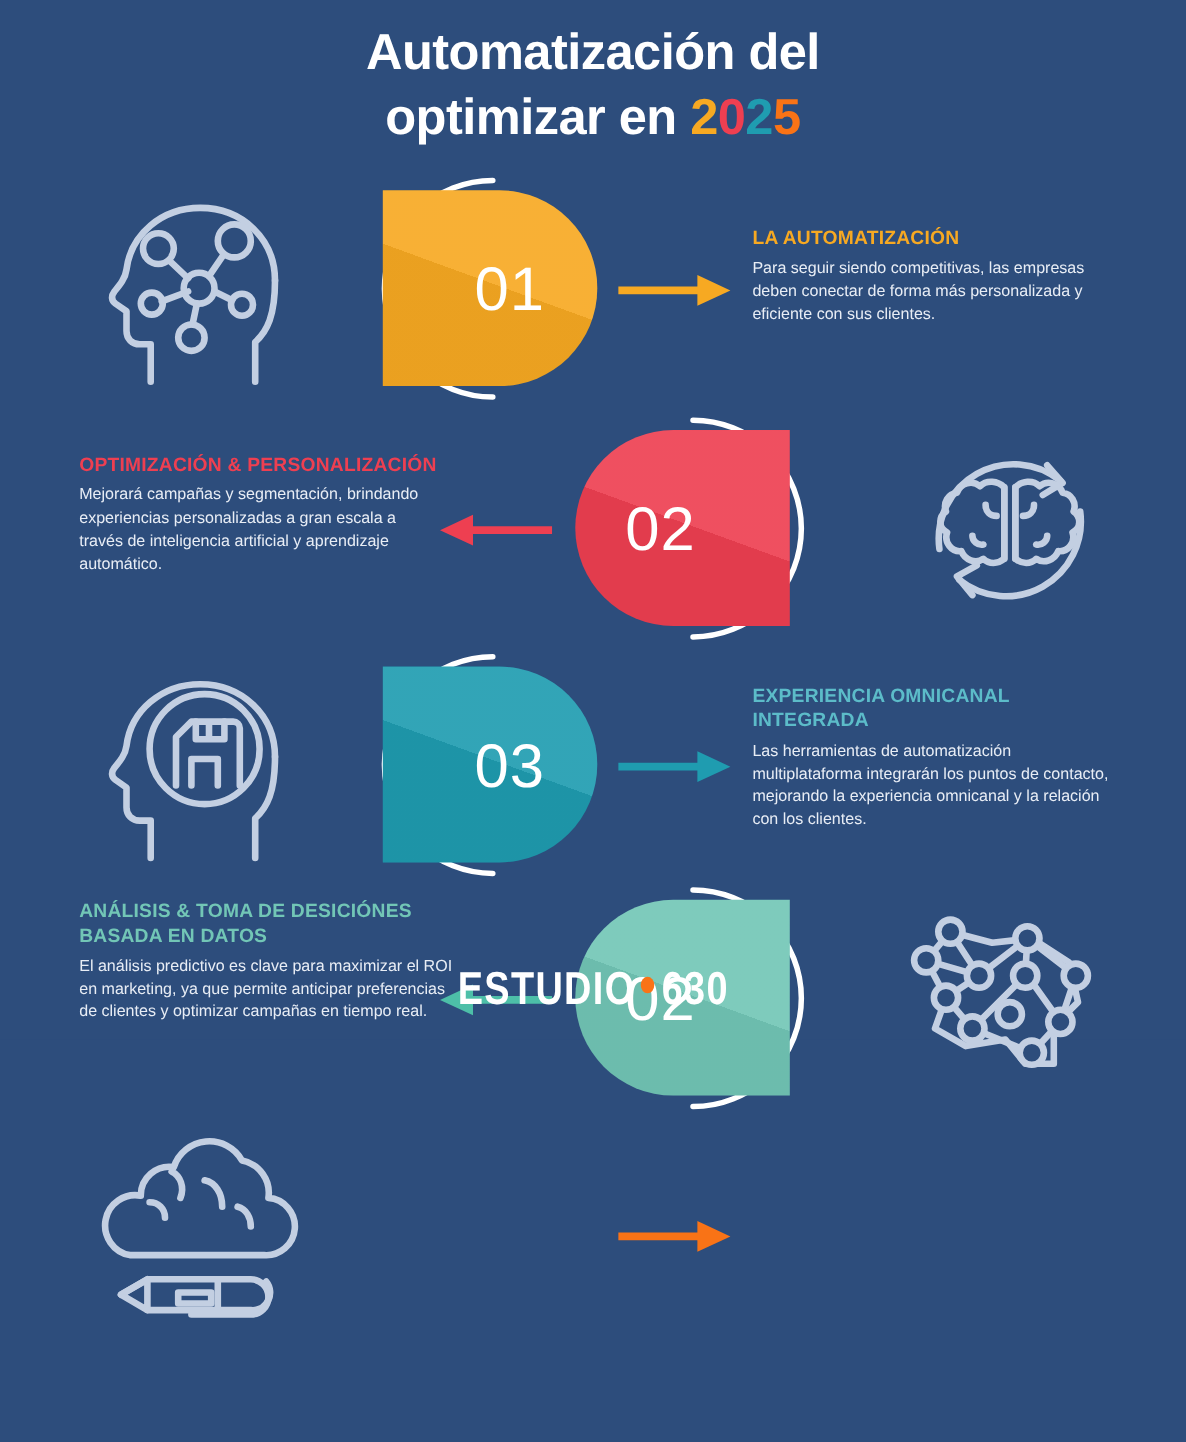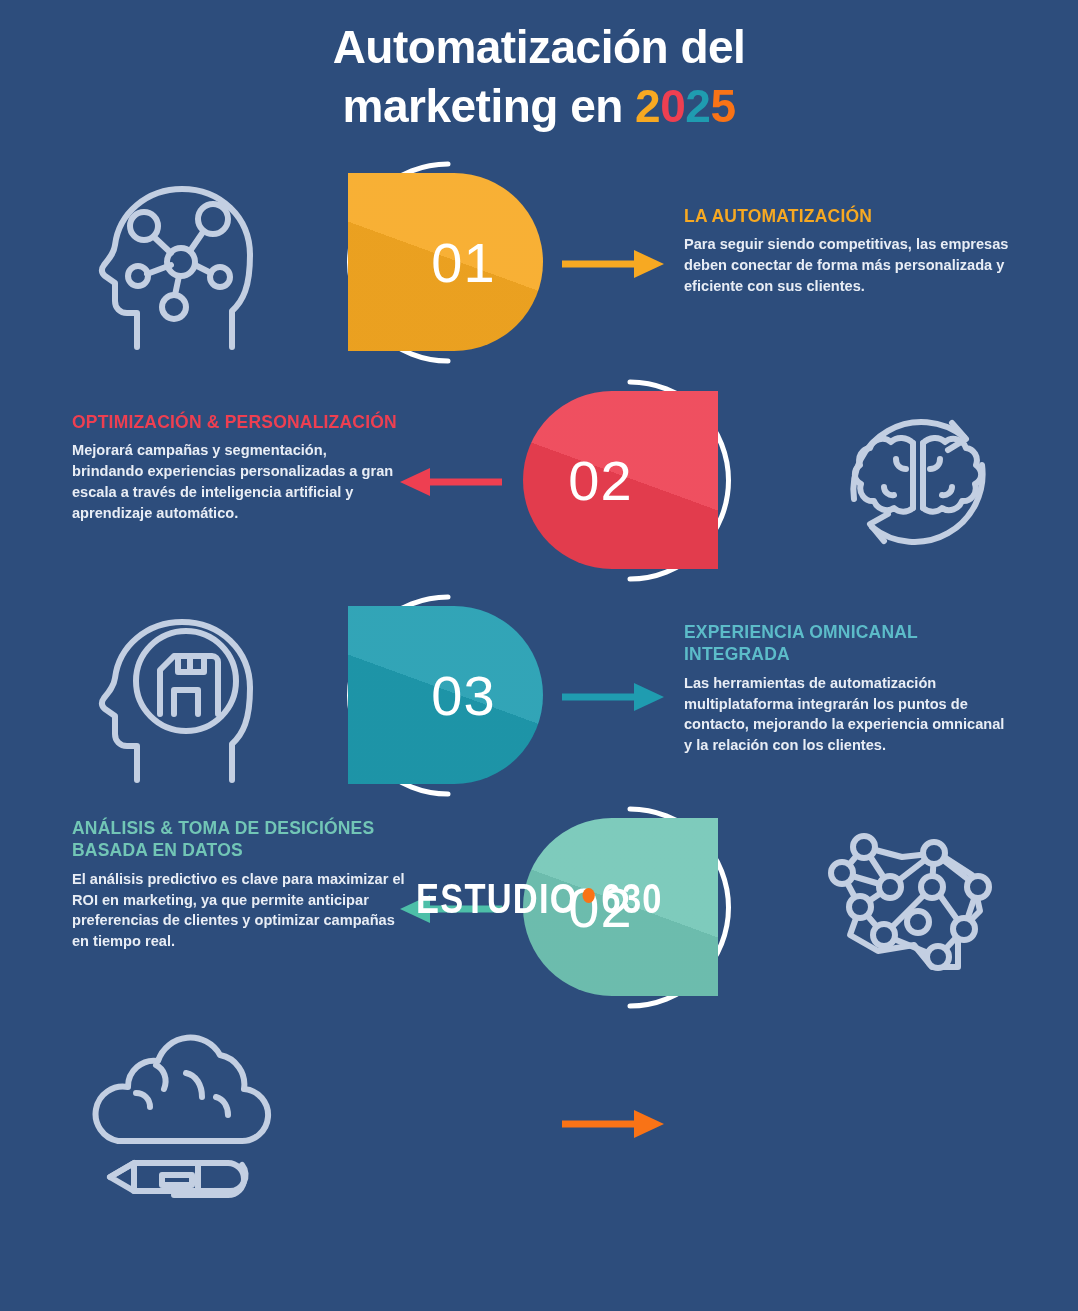--- a/index.html
+++ b/index.html
@@ -75,21 +75,21 @@
   
   .txt { position:absolute; width:330px; }
   .txt.on-right { left:684px; }
   .txt.on-left  { left:72px; text-align:left; }
 
   .txt h3 {
     font-size:17.5px; font-weight:bold; line-height:1.28;
     letter-spacing:.2px; margin-bottom:7px;
   }
   .txt p {
-    font-size:14.6px; line-height:1.42; color:#e8edf5; font-weight:700;
+    font-size:14.6px; line-height:1.42; color:#e8edf5; font-weight:400;
   }
 
   
   .footer {
     position:absolute; left:0; bottom:22px; width:1078px; text-align:center;
   }
   .footer .logo {
     display:inline-block;
     font-size:42px; font-weight:bold; color:#ffffff;
     letter-spacing:1.5px;
@@ -102,21 +102,21 @@
   }
 </style>
 </head>
 <body>
 
 <div class="page">
 
   <div class="title">
     <span>Automatización del</span>
     <span class="l2">
-      <span>marketing en </span><span class="y1">2</span><span class="y2">0</span><span class="y3">2</span><span class="y4">5</span>
+      <span>optimizar en </span><span class="y1">2</span><span class="y2">0</span><span class="y3">2</span><span class="y4">5</span>
     </span>
   </div>
 
   <div class="step s1">
 
     <div class="icon-box at-left">
       <svg viewBox="0 0 200 200" fill="none" stroke="#c3cfe2" stroke-width="6" stroke-linecap="round" stroke-linejoin="round">
         <path d="M168 92c0-38-30-66-68-66-35 0-63 24-67 56-1 8-6 14-11 20-3 4-3 8 1 11l10 7v18c0 7 5 12 12 12h10v34"></path>
         <path d="M150 184v-36c11-10 18-24 18-56"></path>
         <circle cx="99" cy="99" r="14"></circle>

